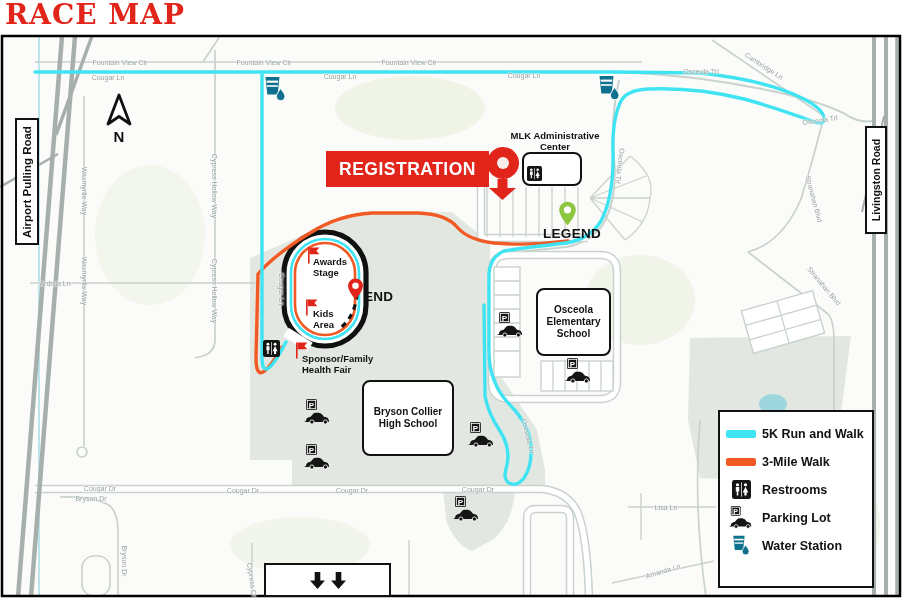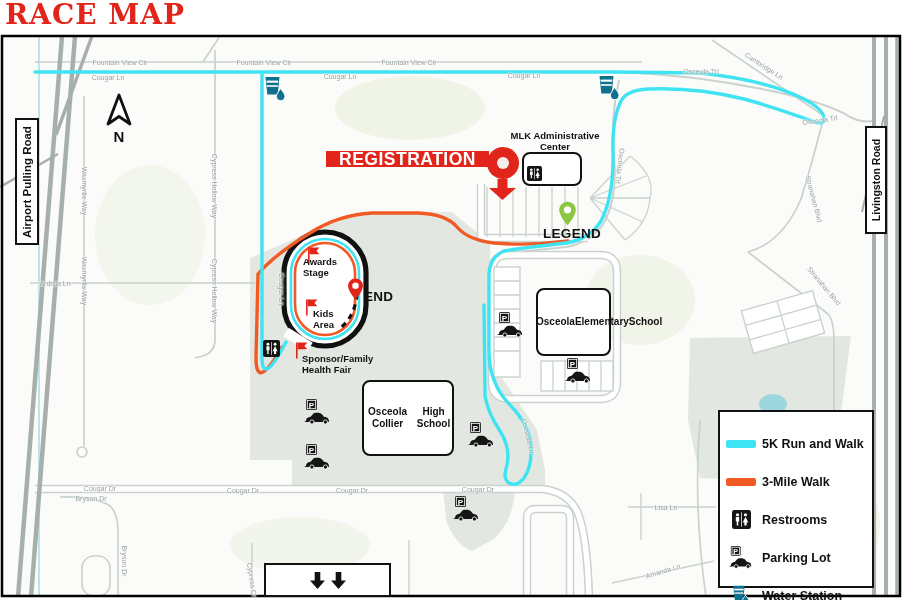--- a/index.html
+++ b/index.html
@@ -5,44 +5,44 @@
   html,body{margin:0;padding:0;background:#fff;}
   .stage{position:relative;width:902px;height:600px;background:#fff;overflow:hidden;
          font-family:"Liberation Sans",sans-serif;}
   .page-title{position:absolute;left:5px;top:-2px;font-family:"DejaVu Serif",serif;
               font-weight:bold;font-size:28px;letter-spacing:1px;color:var(--c-red);}
   .map-svg{position:absolute;left:0;top:0;}
   .road-label{position:absolute;font-size:7px;color:var(--c-lbl);white-space:nowrap;
               text-shadow:0 0 2px #fff,0 0 2px #fff,0 0 3px #fff;}
   .bldg{position:absolute;background:#fff;border:2.5px solid #111;border-radius:8px;box-sizing:border-box;}
   .bldg-label{position:absolute;font-weight:bold;font-size:10px;color:#111;text-align:center;line-height:1.18;}
-  .bldg-label.inside{display:flex;flex-direction:row;align-items:center;justify-content:flex-start;}
+  .bldg-label.inside{display:flex;flex-direction:column;align-items:center;justify-content:center;}
   .flag-wrap{position:absolute;}
   .flag-label{position:absolute;font-weight:bold;font-size:9.5px;color:#111;line-height:1.12;white-space:nowrap;}
   .marker-label{position:absolute;font-weight:bold;font-size:13.5px;color:#111;letter-spacing:.3px;}
   .pin{position:absolute;}
-  .reg-banner{position:absolute;left:326px;top:151px;width:163px;height:16px;background:var(--c-red);
+  .reg-banner{position:absolute;left:326px;top:151px;width:163px;height:36px;background:var(--c-red);
               color:#fff;font-weight:bold;font-size:17.5px;letter-spacing:.5px;
               display:flex;align-items:center;justify-content:center;}
   .reg-circle{position:absolute;left:487px;top:147px;width:32px;height:32px;border-radius:50%;background:var(--c-red);}
   .reg-dot{position:absolute;left:497px;top:157px;width:12px;height:12px;border-radius:50%;background:#F6ECE8;}
   .map-icon{position:absolute;line-height:0;}
   .sign{position:absolute;background:#fff;border:2.5px solid #111;box-sizing:border-box;
         display:flex;align-items:center;justify-content:center;font-weight:bold;color:#111;}
   .sign .vtext{transform:rotate(-90deg);white-space:nowrap;}
   .pine-sign{left:264px;top:563px;width:127px;height:34px;font-size:13.5px;gap:6px;}
   .airport-sign{left:15px;top:118px;width:24px;height:127px;font-size:11.5px;}
   .livingston-sign{left:865px;top:126px;width:22px;height:108px;font-size:10.5px;}
   .compass{position:absolute;left:104px;top:93px;width:30px;text-align:center;}
   .compass-n{font-weight:bold;font-size:15px;color:#111;margin-top:-3px;}
   .legend{position:absolute;left:718px;top:410px;width:156px;height:178px;background:#fff;
           border:2.5px solid #111;box-sizing:border-box;padding-top:7px;}
   .legend-title{text-align:center;font-family:"DejaVu Serif",serif;font-weight:bold;
                 font-size:15.5px;letter-spacing:.5px;color:#111;}
-  .legend-row{display:flex;align-items:center;height:27px;margin-top:11px;}
+  .legend-row{display:flex;align-items:center;height:27px;margin-top:1px;}
   .legend-icon{width:42px;display:flex;justify-content:center;line-height:0;}
   .legend-label{font-weight:bold;font-size:12.5px;color:#111;}
   .swatch{display:inline-block;width:30px;height:8px;border-radius:2px;}
 </style>
 </head>
 <body>
 
 <div class="stage">
 
   <div class="page-title">RACE MAP</div>
@@ -179,21 +179,21 @@
       <div class="road-label" style="left: 124px; top: 561px; transform: translate(-50%, -50%) rotate(90deg);">Bryson Dr</div>
       <div class="road-label" style="left: 666px; top: 507px; transform: translate(-50%, -50%) rotate(0deg);">Lisa Ln</div>
       <div class="road-label" style="left: 663px; top: 571px; transform: translate(-50%, -50%) rotate(-17deg);">Amanda Ln</div>
       <div class="road-label" style="left: 252px; top: 580px; transform: translate(-50%, -50%) rotate(82deg);">Cypress Cr</div>
     </div>
   <div id="flags">
       <div class="flag-wrap" style="left: 307px; top: 247px; line-height: 0;"><svg width="13" height="17" viewBox="0 0 13 17">
           <rect x="1" y="0.5" width="1.6" height="16" fill="#E1251B"></rect>
           <path d="M2.6 0.5 h9.8 l-3 3.4 3 3.4 H2.6 Z" fill="#E1251B"></path>
         </svg></div>
-      <div class="flag-label" style="left: 303px; top: 257px;">
+      <div class="flag-label" style="left: 313px; top: 257px;">
         <div>Awards</div>
         <div>Stage</div>
       </div>
       <div class="flag-wrap" style="left: 305px; top: 299px; line-height: 0;"><svg width="13" height="17" viewBox="0 0 13 17">
           <rect x="1" y="0.5" width="1.6" height="16" fill="#E1251B"></rect>
           <path d="M2.6 0.5 h9.8 l-3 3.4 3 3.4 H2.6 Z" fill="#E1251B"></path>
         </svg></div>
       <div class="flag-label" style="left: 313px; top: 309px;">
         <div>Kids</div>
         <div>Area</div>
@@ -214,21 +214,21 @@
         <div>Center</div>
       </div>
       <div class="bldg" style="left: 536px; top: 288px; width: 75px; height: 68px;"></div>
       <div class="bldg-label inside" style="left: 536px; top: 288px; width: 75px; height: 68px;">
         <div>Osceola</div>
         <div>Elementary</div>
         <div>School</div>
       </div>
       <div class="bldg" style="left: 362px; top: 380px; width: 92px; height: 76px;"></div>
       <div class="bldg-label inside" style="left: 362px; top: 380px; width: 92px; height: 76px;">
-        <div>Osceola Collier</div>
+        <div>Bryson Collier</div>
         <div>High School</div>
       </div>
     </div>
   <div id="point-icons">
       <div class="map-icon" style="left: 263px; top: 340px;"><svg width="17" height="17" viewBox="0 0 20 20">
           <rect width="20" height="20" rx="2.5" fill="#151515"></rect>
           <rect x="9.6" y="2.5" width="0.8" height="15" fill="#fff"></rect>
           <circle cx="5.8" cy="5" r="1.7" fill="#fff"></circle>
           <path d="M4 7.3h3.6v4.7h-1v4.4H5V12H4z" fill="#fff"></path>
           <circle cx="14.2" cy="5" r="1.7" fill="#fff"></circle>

